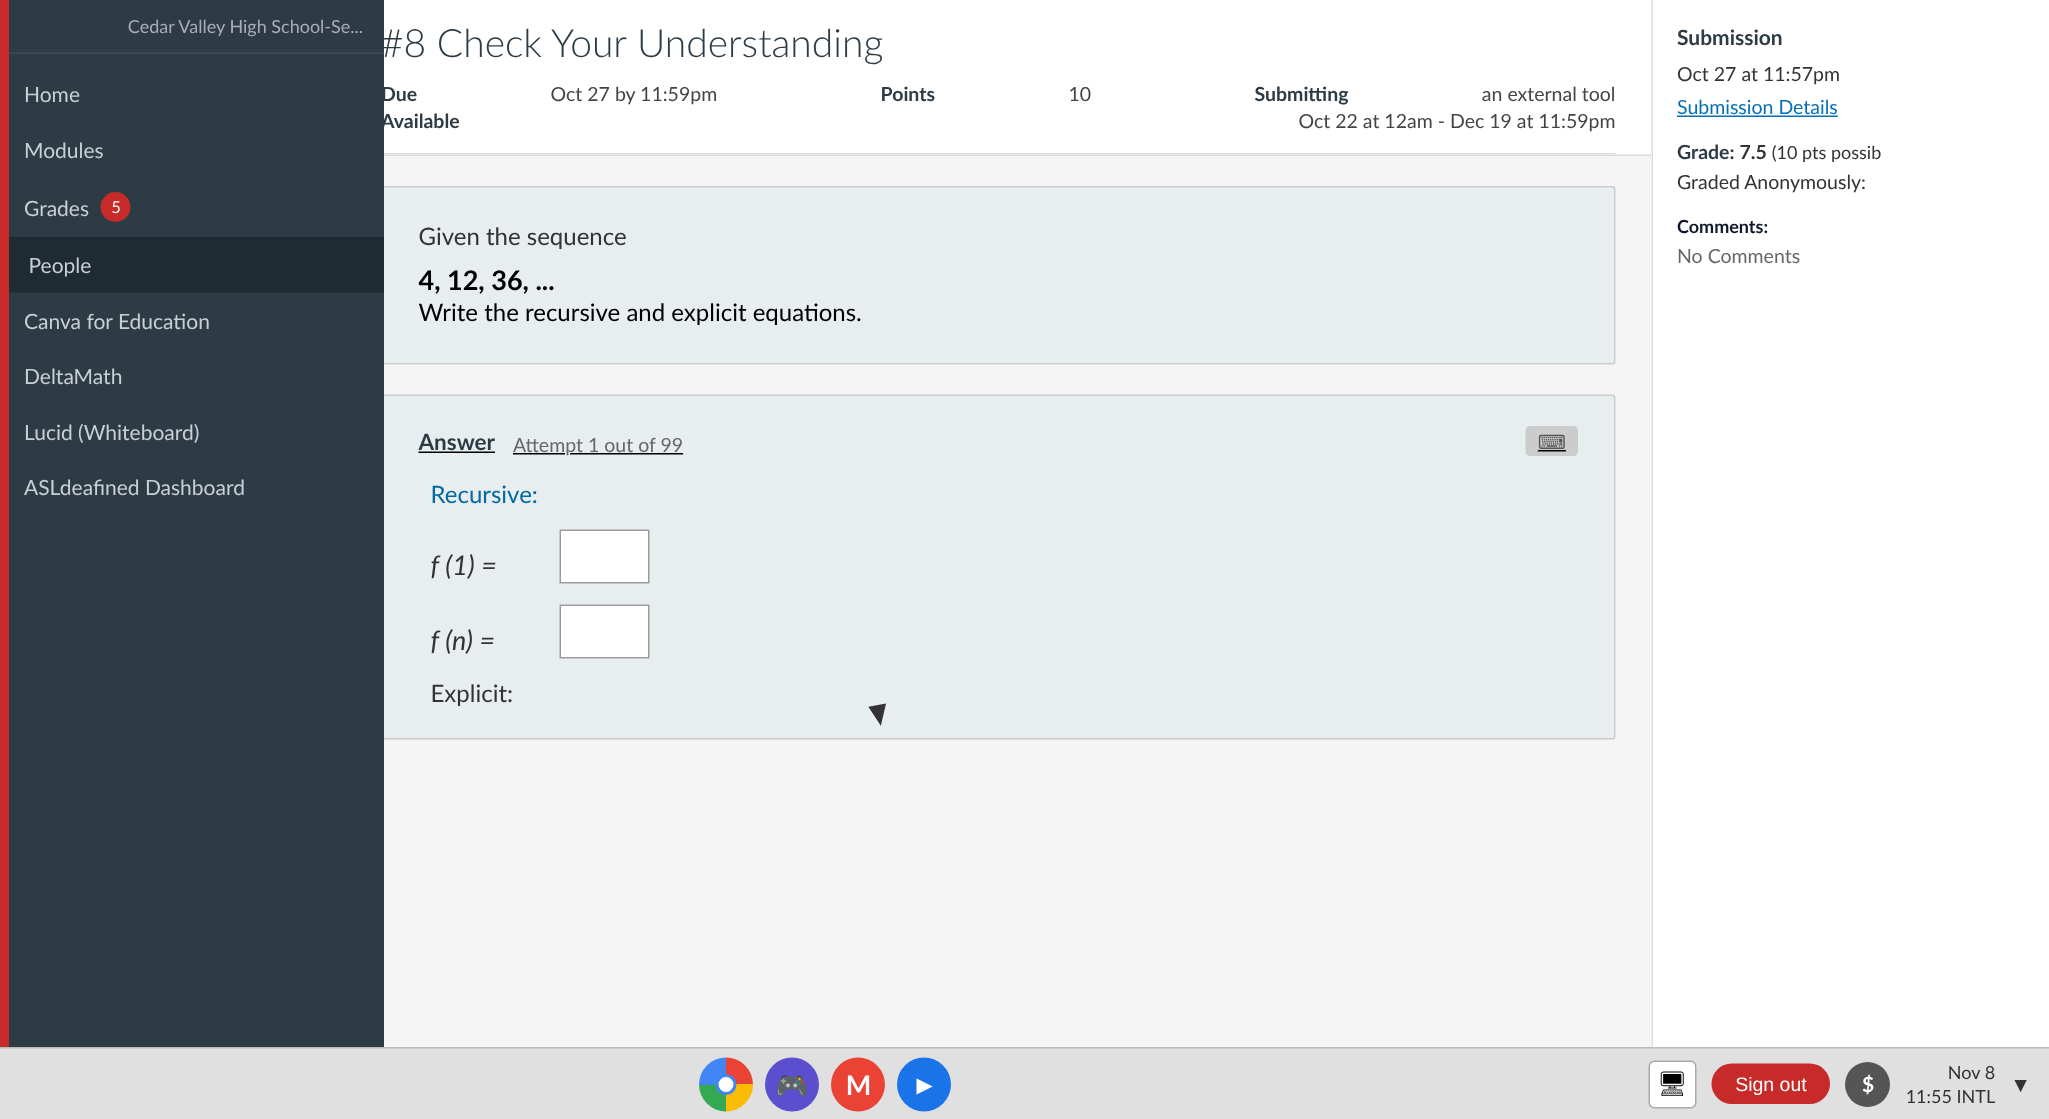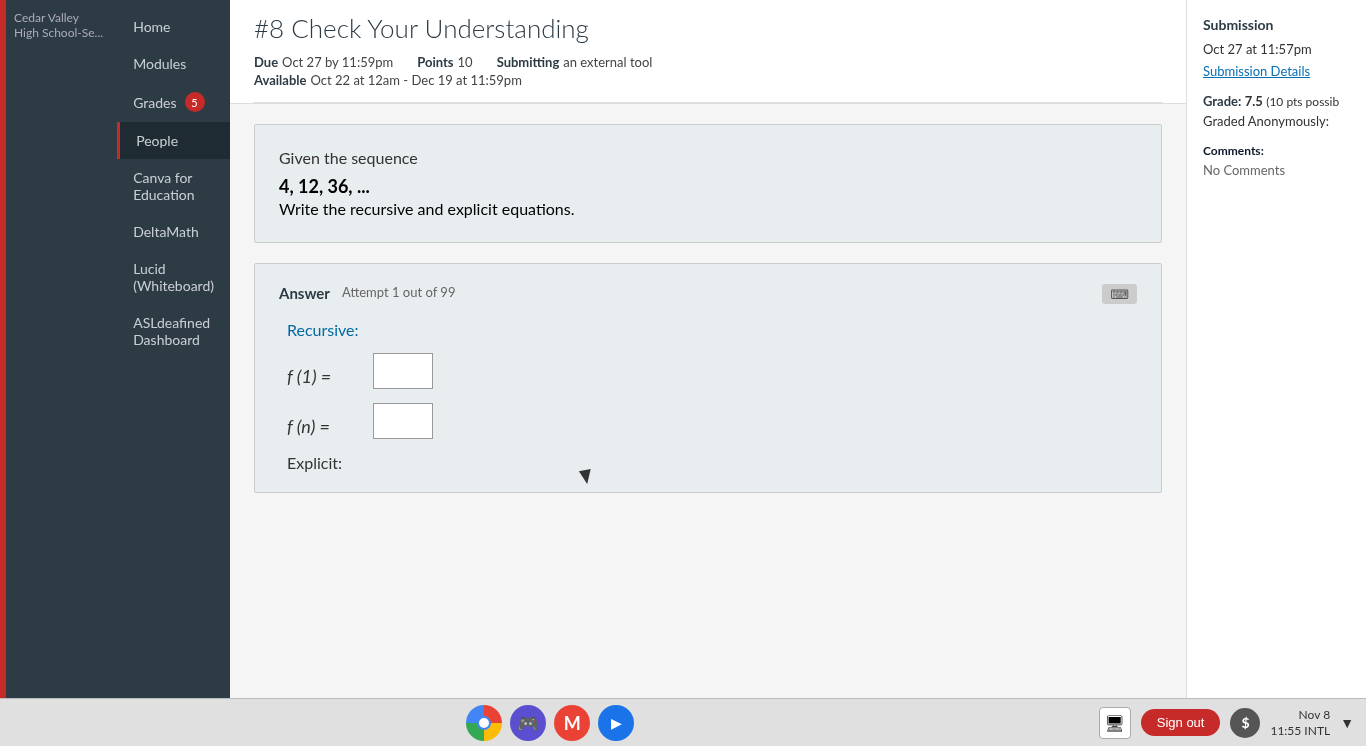--- a/index.html
+++ b/index.html
@@ -10,26 +10,27 @@
       height: 746px;
       overflow: hidden;
       display: flex;
       flex-direction: column;
     }
 
     
     .sidebar {
       position: fixed;
       left: 0; top: 0; bottom: 0;
-      width: 230px;
+      width: 256px;
       background: #2d3b45;
       color: #c9d0d5;
       display: flex;
-      flex-direction: row;
+      flex-direction: column;
       z-index: 10;
+      text-align: right;
     }
     .sidebar-school {
       padding: 10px 14px;
       font-size: 12px;
       color: #aab;
       border-bottom: 1px solid #3d4d57;
     }
     .sidebar-nav {
       flex: 1;
       padding-top: 8px;
@@ -98,22 +99,23 @@
       padding-bottom: 12px;
       border-bottom: 1px solid #ddd;
     }
     .meta-left {
       flex: 1;
       font-size: 13px;
       color: #444;
     }
     .meta-row {
       display: flex;
-      gap: 4px;
+      gap: 20px;
       margin-bottom: 2px;
+      justify-content: space-between;
     }
     .meta-label {
       font-weight: bold;
       color: #2d3b45;
     }
 
     
     .assignment-body {
       padding: 20px 24px;
       background: #f5f5f5;
@@ -143,23 +145,24 @@
 
     
     .answer-section {
       background: #e8eef0;
       border: 1px solid #ccc;
       padding: 20px 24px;
       border-radius: 2px;
     }
     .answer-header {
       display: flex;
-      align-items: flex-start;
+      align-items: flex-end;
       gap: 12px;
       margin-bottom: 16px;
+      text-decoration: underline;
     }
     .answer-label {
       font-weight: bold;
       font-size: 15px;
       color: #2d3b45;
     }
     .attempt-text {
       font-size: 13px;
       color: #666;
     }
@@ -196,21 +199,21 @@
       outline: none;
     }
     .explicit-label {
       font-size: 16px;
       color: #333;
       margin-top: 10px;
     }
 
     
     .right-panel {
-      width: 180px;
+      width: 265px;
       background: white;
       border-left: 1px solid #ddd;
       padding: 16px;
       font-size: 13px;
     }
     .submission-title {
       font-weight: bold;
       font-size: 14px;
       color: #2d3b45;
       margin-bottom: 8px;

